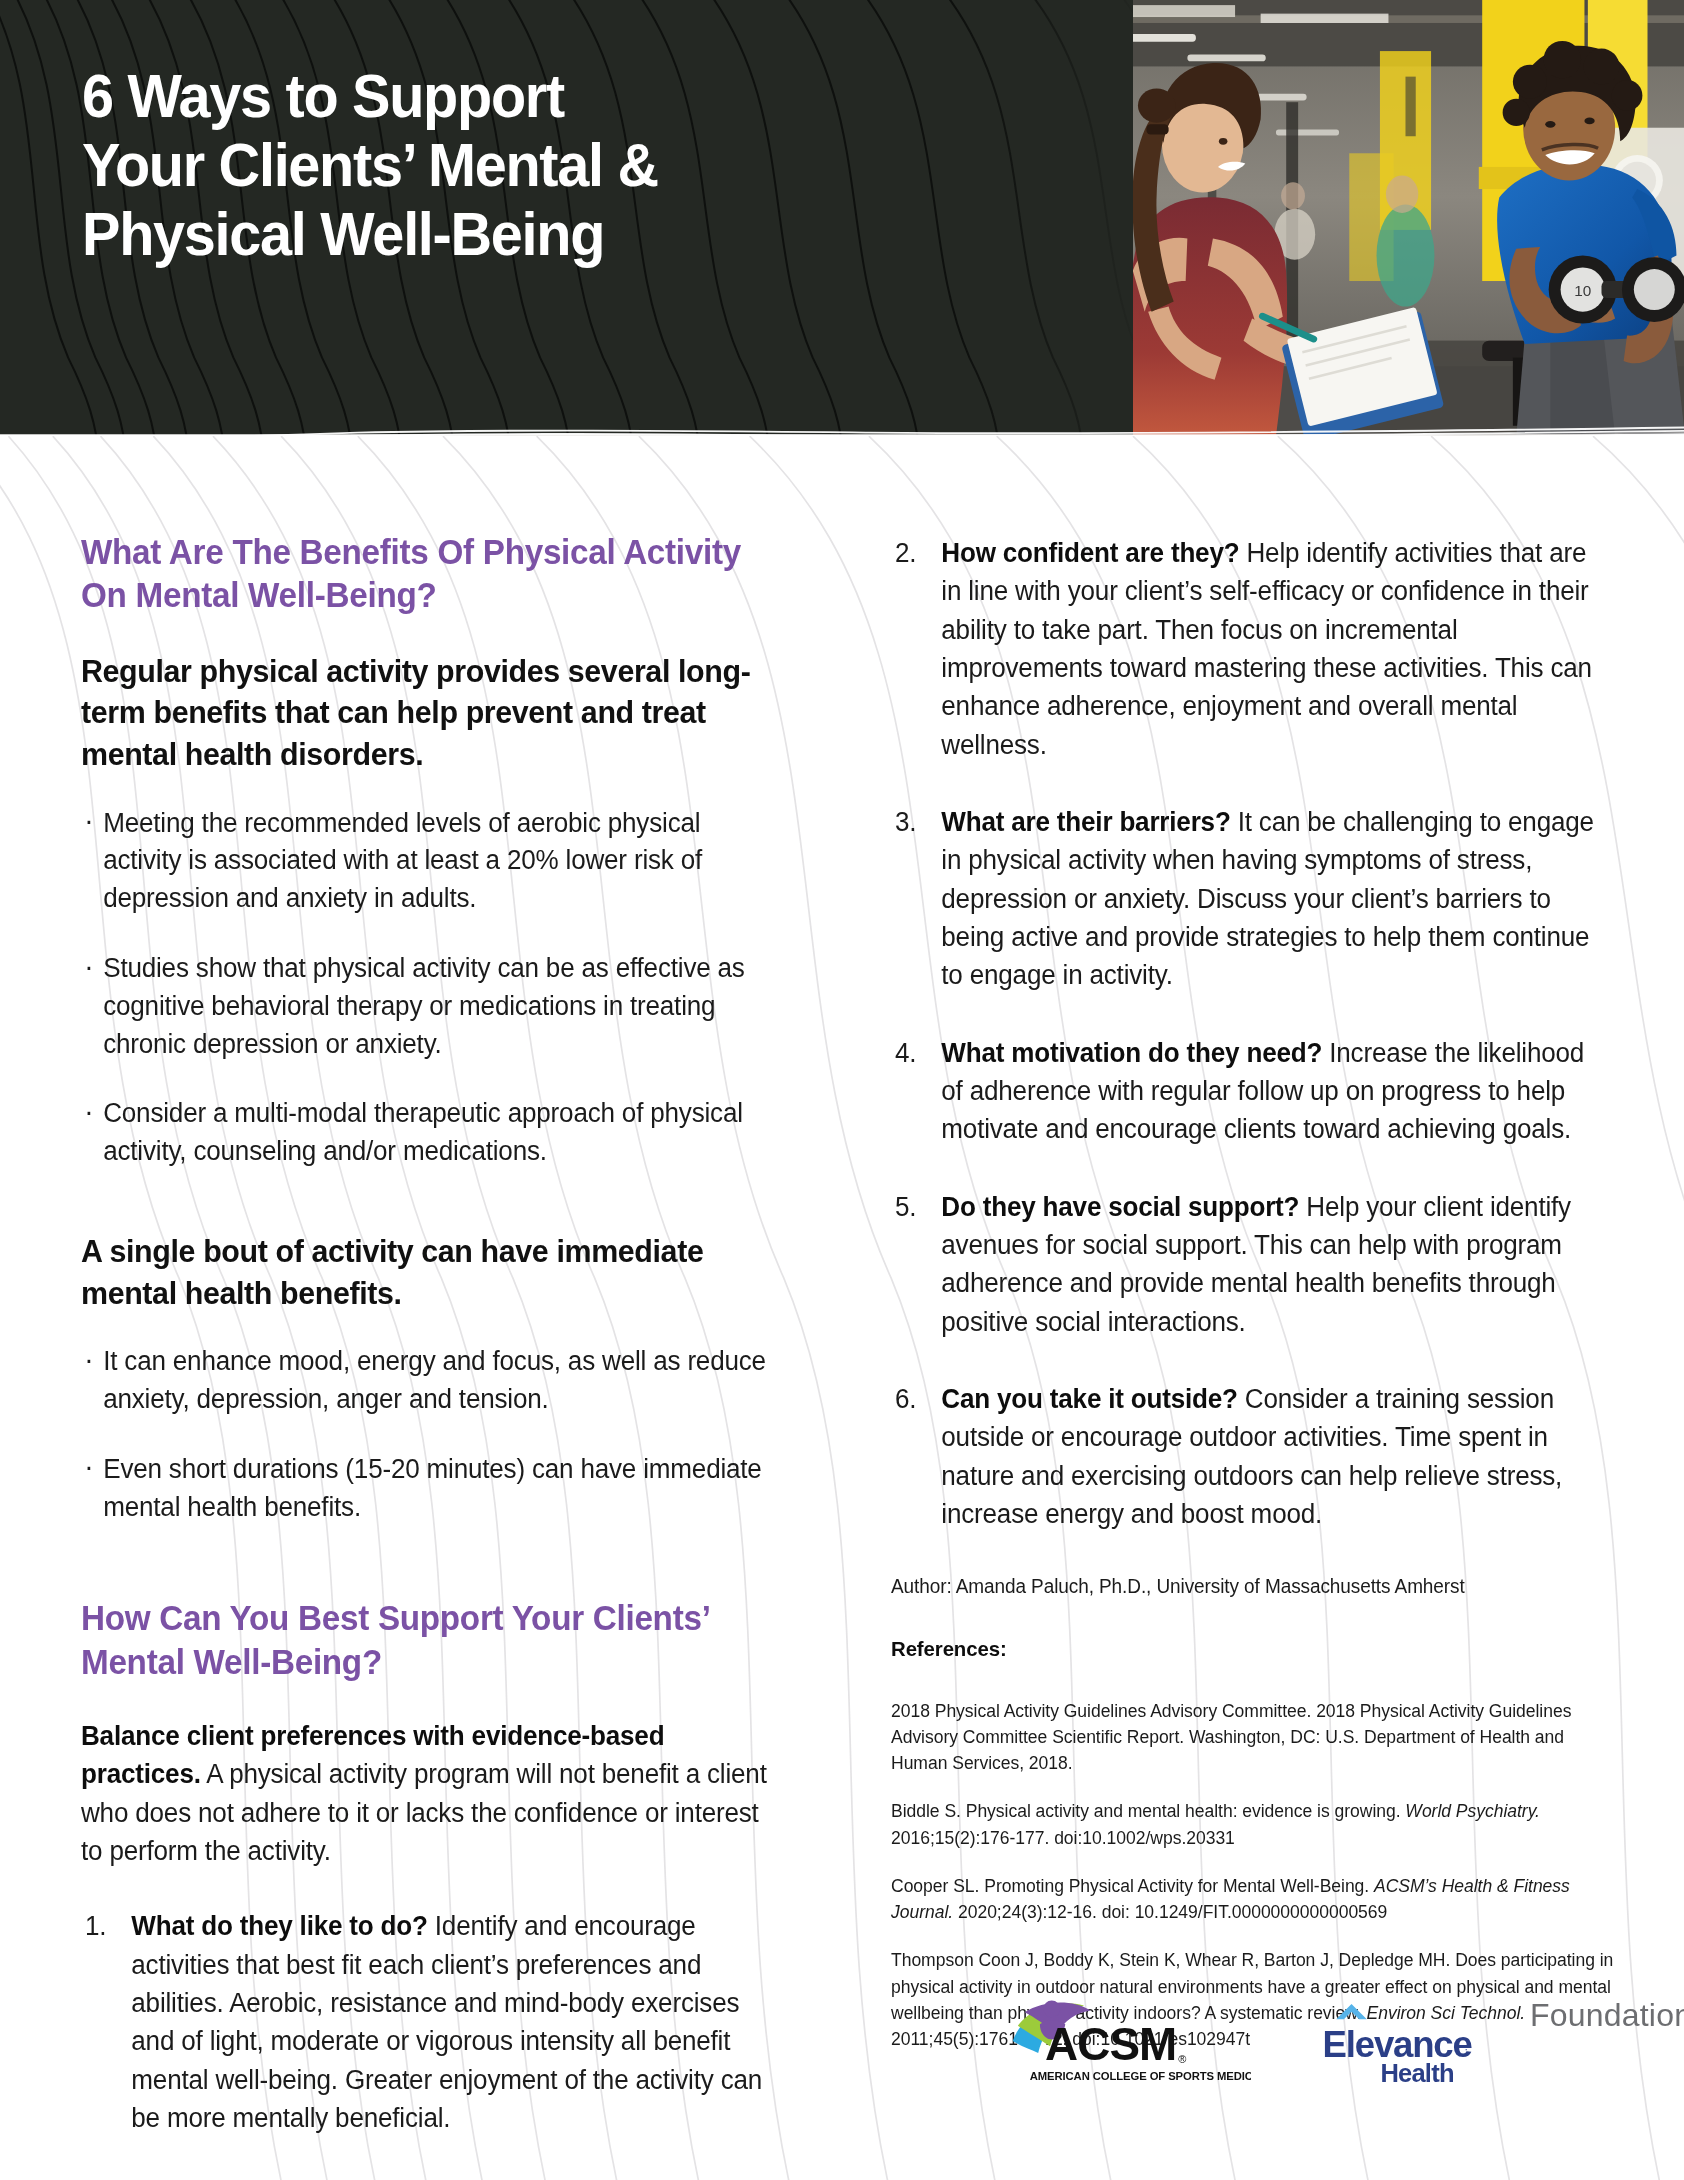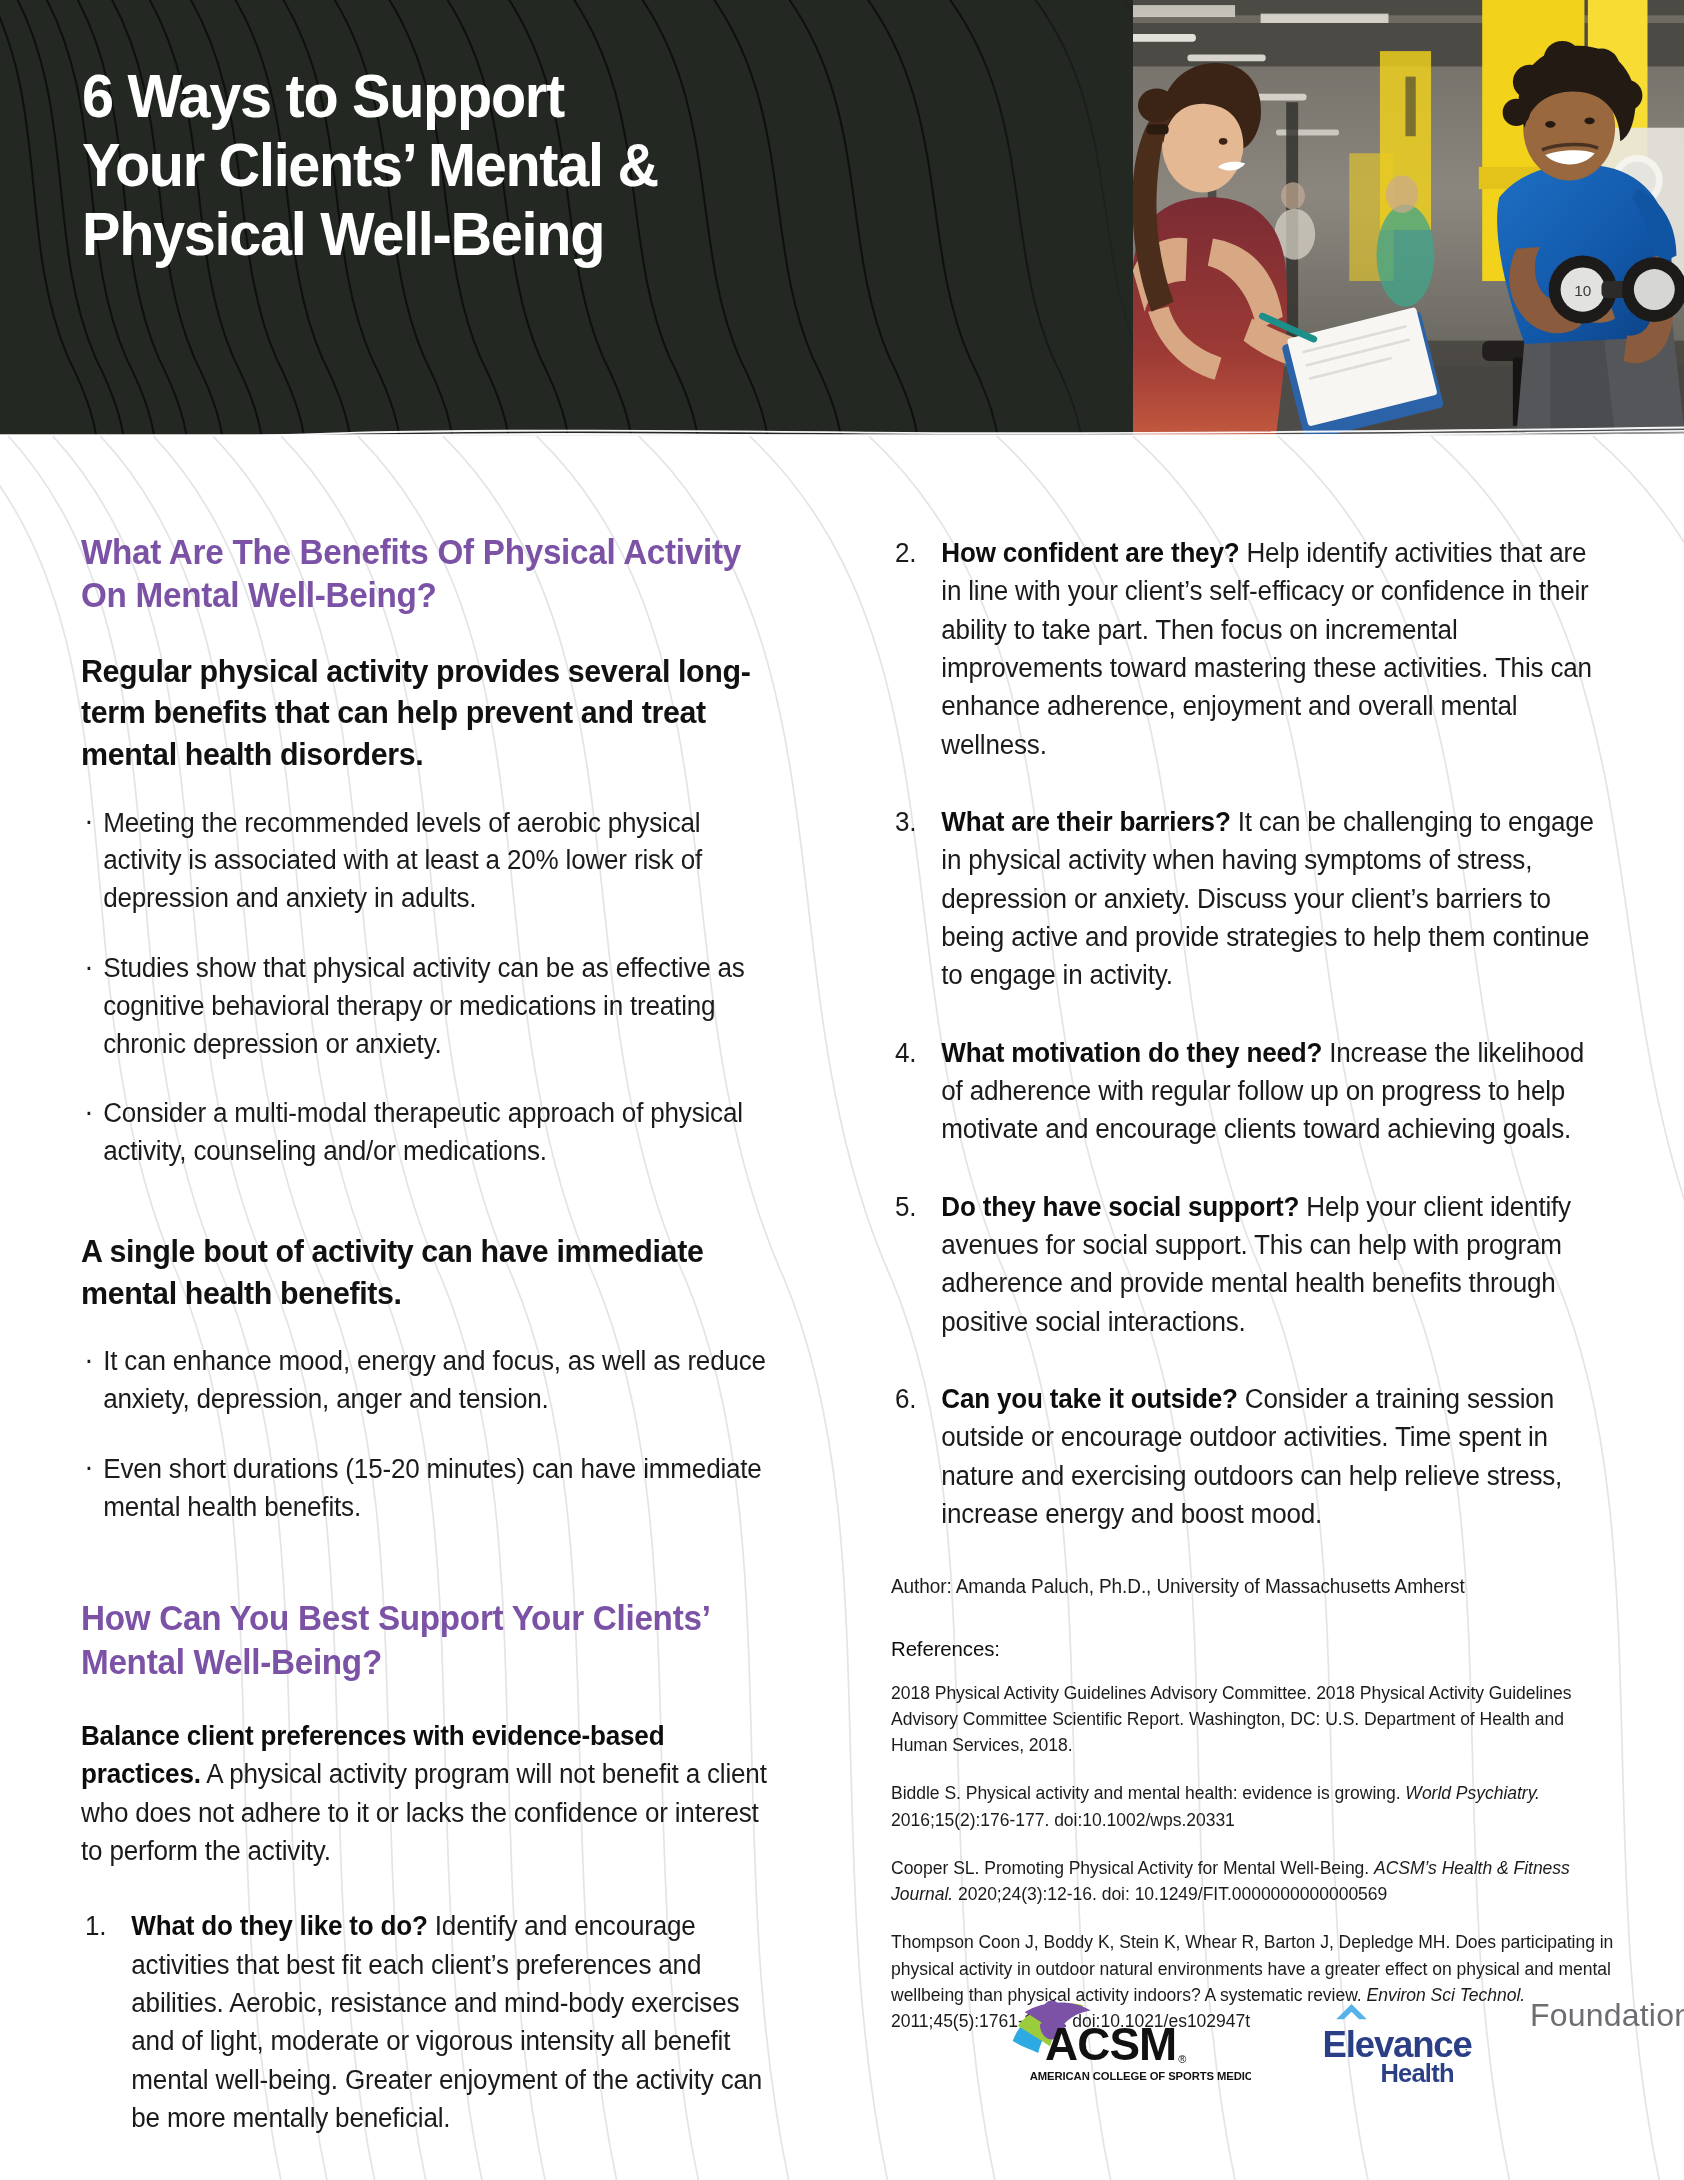--- a/index.html
+++ b/index.html
@@ -192,23 +192,23 @@
   .author {
     margin: 19px 0 0 0;
     font-size: 19.6px;
     line-height: 1.45;
     color: #1b1b1b;
     letter-spacing: -0.1px;
     transform: scaleX(0.97);
     transform-origin: left center;
   }
   .refs-head {
-    margin: 37px 0 19px 0;
+    margin: 37px 0 37px 0;
     font-size: 20.4px;
-    font-weight: normal;
+    font-weight: bold;
     color: #0d0d0d;
     letter-spacing: -0.1px;
   }
   .ref {
     margin: 0 0 22px 0;
     font-size: 18px;
     line-height: 1.46;
     color: #1b1b1b;
     letter-spacing: -0.04px;
     transform: scaleX(0.975);

